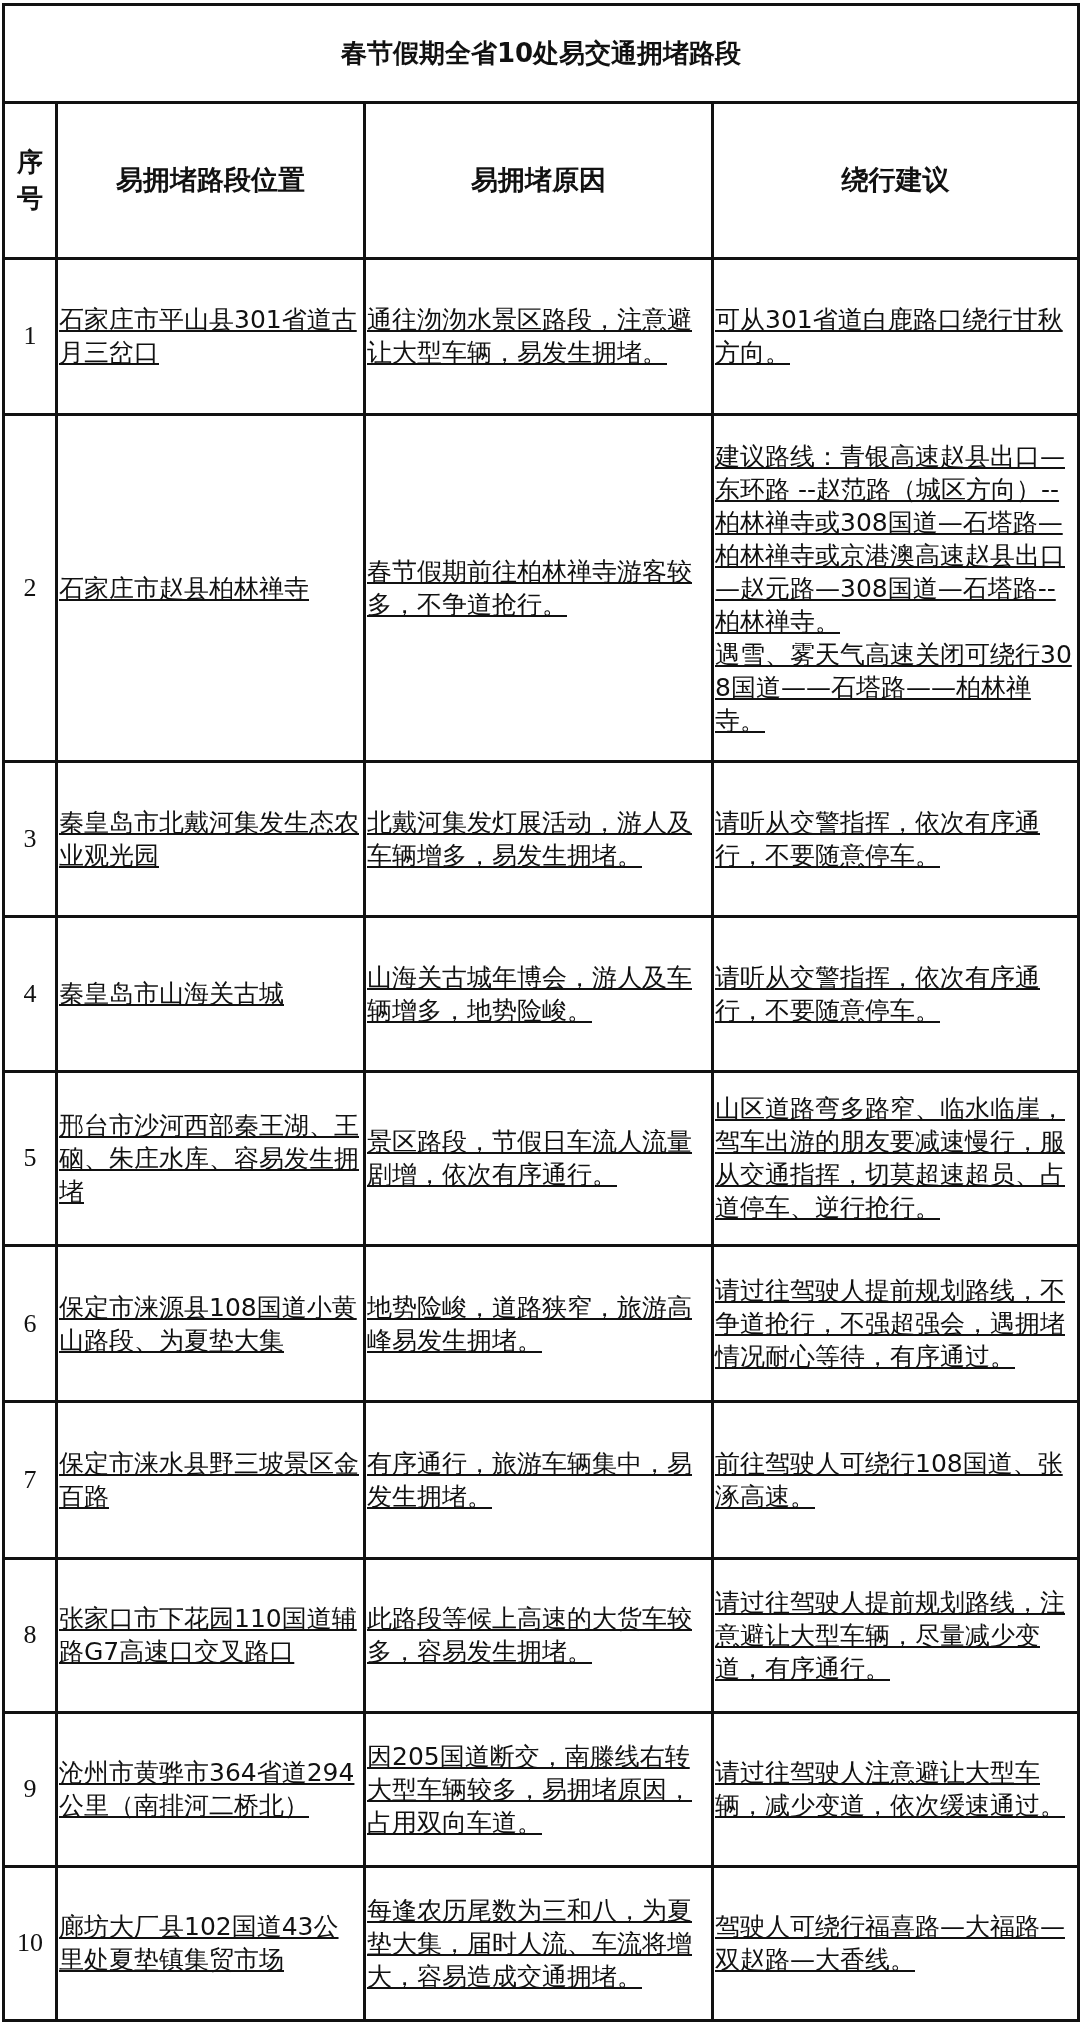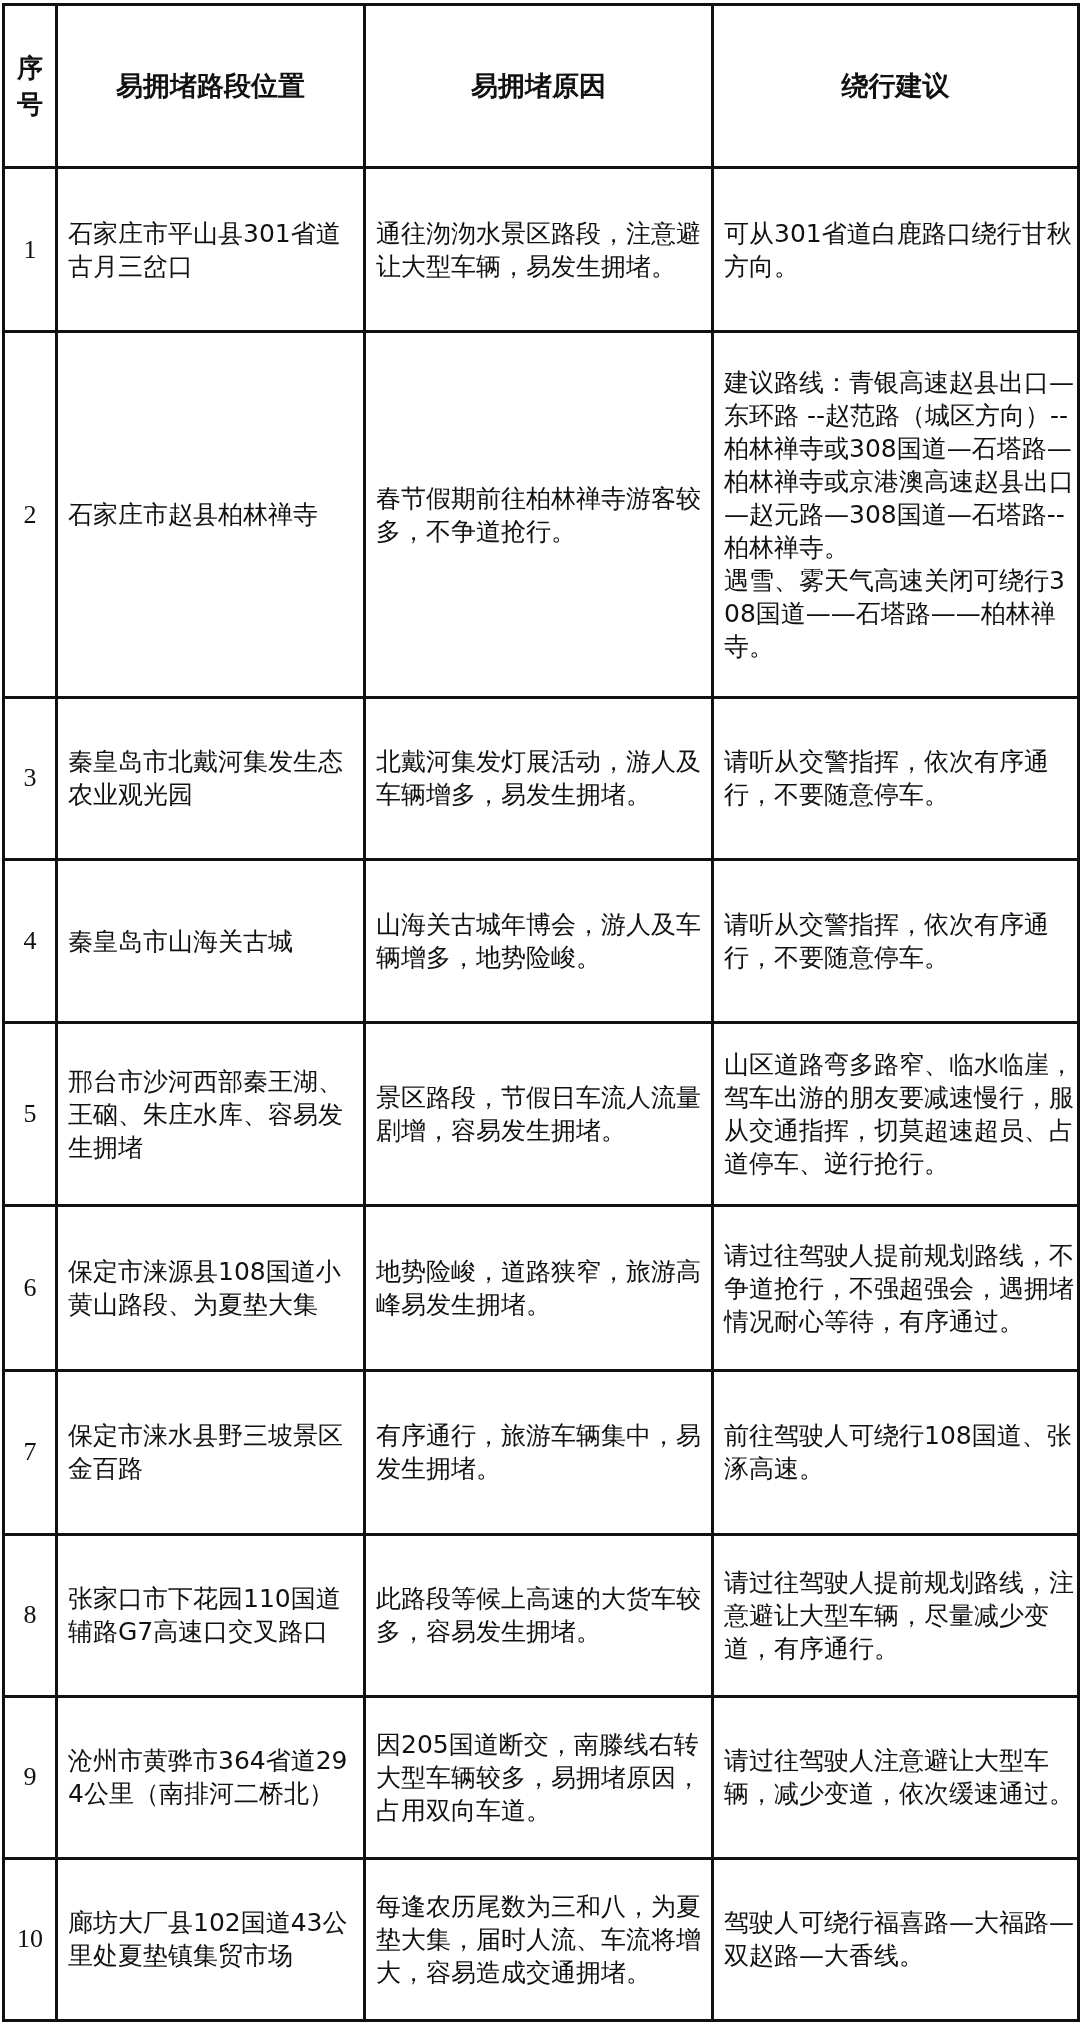--- a/index.html
+++ b/index.html
@@ -15,39 +15,42 @@
     font-weight: bold; font-size: 26px; letter-spacing: 0px;
   }
   .hdr th { height: 150px; font-weight: bold; font-size: 27px; text-align: center; vertical-align: middle; }
   .hdr th.seq { font-size: 26px; line-height: 36px; }
   td.num {
     text-align: center; vertical-align: middle;
     font-family: "Liberation Serif", serif; font-size: 26px;
   }
   td.txt {
     vertical-align: middle; text-align: left;
-    font-size: 25px; line-height: 33px; padding-left: 10px;
-    word-break: break-all; white-space: pre-line;
+    font-size: 25px; line-height: 33px; padding-left: 1px;
+    word-break: break-all; white-space: pre-line; text-decoration: underline;
   }
   .r1 { height: 154px; } .r2 { height: 343px; } .r3 { height: 152px; }
   .r4 { height: 153px; } .r5 { height: 172px; } .r6 { height: 154px; }
   .r7 { height: 154px; } .r8 { height: 152px; } .r9 { height: 152px; }
   .r10 { height: 152px; }
 </style>
 </head>
 <body>
 
 <table class="tbl">
   <colgroup>
     <col style="width:53px">
     <col style="width:308px">
     <col style="width:348px">
     <col style="width:366px">
   </colgroup>
   <tbody>
+      <tr>
+    <td class="title-cell" colspan="4">春节假期全省10处易交通拥堵路段</td>
+  </tr>
   <tr class="hdr">
     <th class="seq"><span style="white-space:pre-line">序
 号</span></th>
     <th>易拥堵路段位置</th>
     <th>易拥堵原因</th>
     <th>绕行建议</th>
   </tr>
 
   <tr class="r1">
     <td class="num">1</td>
@@ -70,21 +73,21 @@
   </tr>
   <tr class="r4">
     <td class="num">4</td>
     <td class="txt">秦皇岛市山海关古城</td>
     <td class="txt">山海关古城年博会，游人及车辆增多，地势险峻。</td>
     <td class="txt">请听从交警指挥，依次有序通行，不要随意停车。</td>
   </tr>
   <tr class="r5">
     <td class="num">5</td>
     <td class="txt">邢台市沙河西部秦王湖、王硇、朱庄水库、容易发生拥堵</td>
-    <td class="txt">景区路段，节假日车流人流量剧增，容易发生拥堵。</td>
+    <td class="txt">景区路段，节假日车流人流量剧增，依次有序通行。</td>
     <td class="txt">山区道路弯多路窄、临水临崖，驾车出游的朋友要减速慢行，服从交通指挥，切莫超速超员、占道停车、逆行抢行。</td>
   </tr>
   <tr class="r6">
     <td class="num">6</td>
     <td class="txt">保定市涞源县108国道小黄山路段、为夏垫大集</td>
     <td class="txt">地势险峻，道路狭窄，旅游高峰易发生拥堵。</td>
     <td class="txt">请过往驾驶人提前规划路线，不争道抢行，不强超强会，遇拥堵情况耐心等待，有序通过。</td>
   </tr>
   <tr class="r7">
     <td class="num">7</td>

